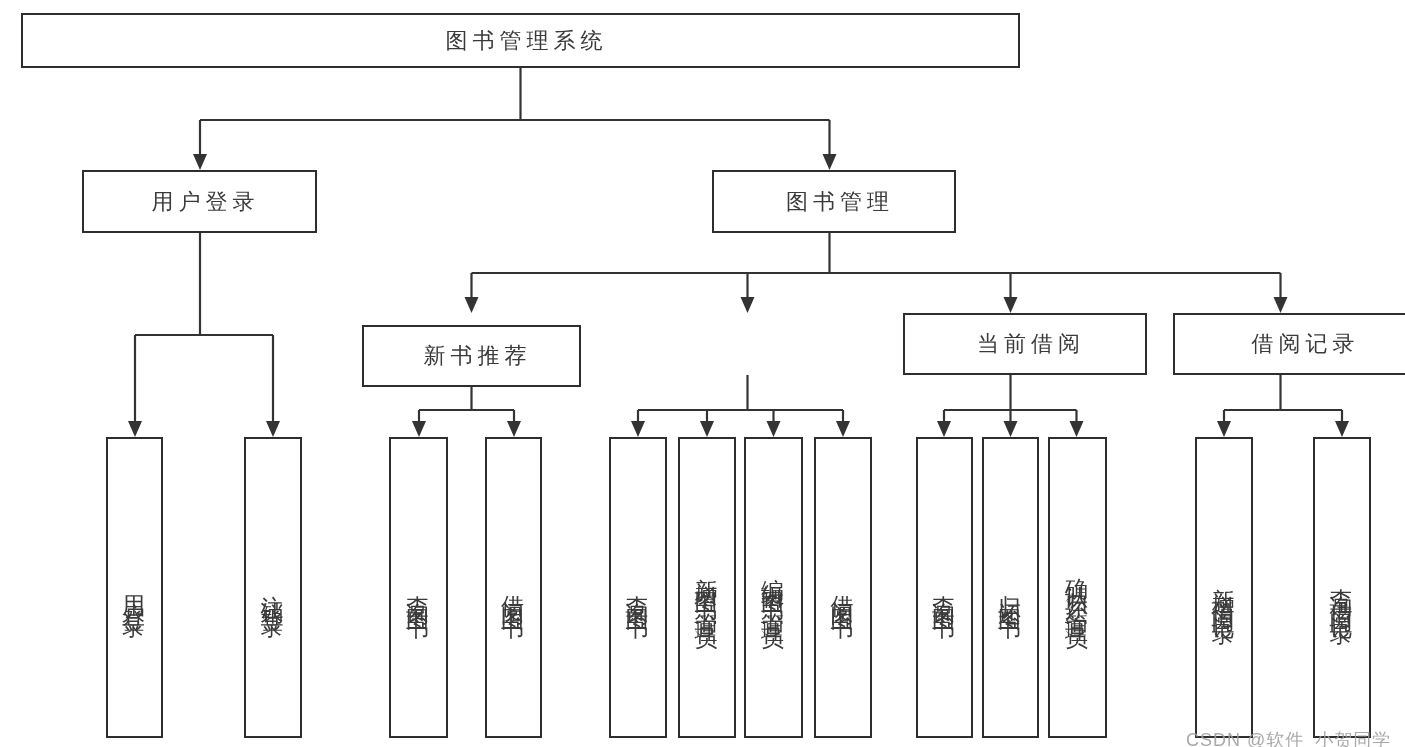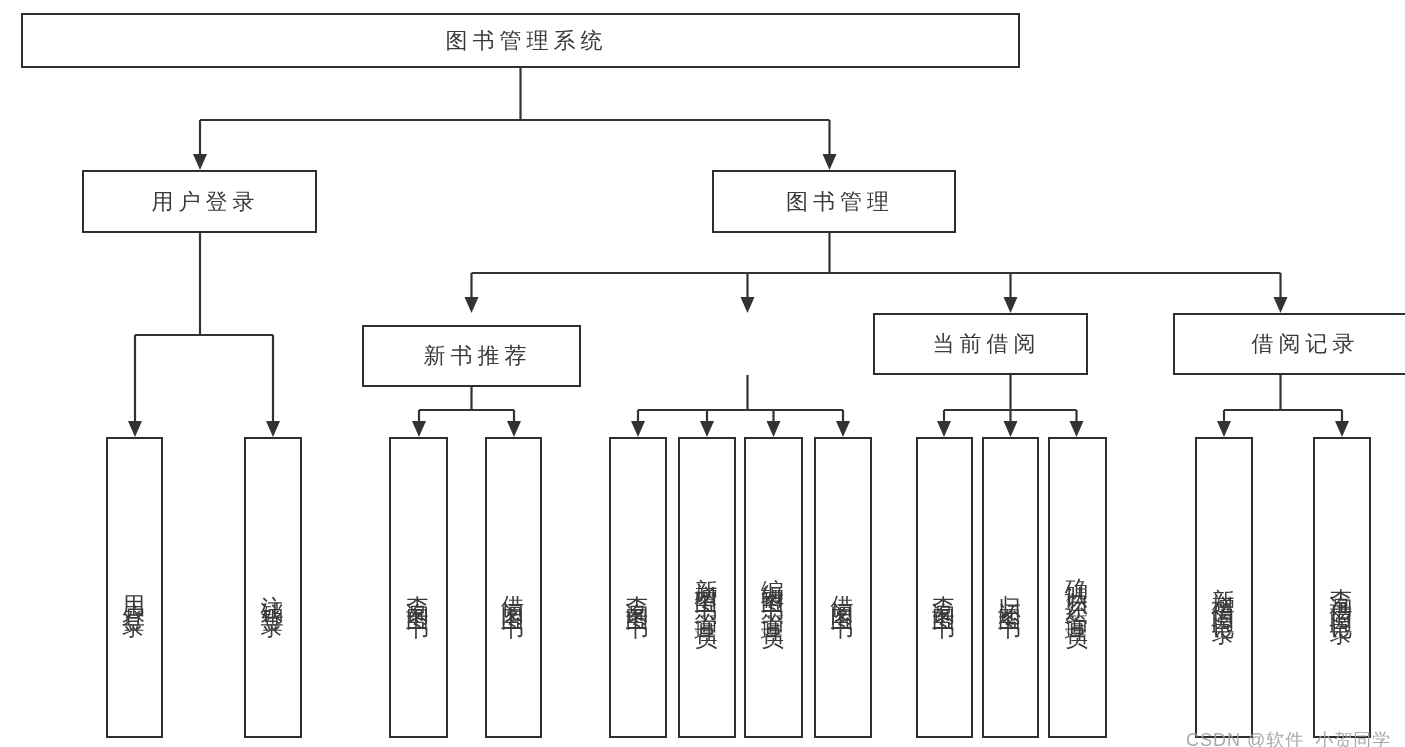--- a/index.html
+++ b/index.html
@@ -93,21 +93,21 @@
       <polygon points="1335,421 1349,421 1342,437" stroke="none"></polygon>
     </g>
   </svg>
 
   <div class="box h" style="left:21px;top:13px;width:999px;height:55px;">图书管理系统</div>
 
   <div class="box h" style="left:82px;top:170px;width:235px;height:63px;">用户登录</div>
   <div class="box h" style="left:712px;top:170px;width:244px;height:63px;">图书管理</div>
 
   <div class="box h" style="left:362px;top:313px;width:219px;height:62px;margin-top:12px;">新书推荐</div>
-  <div class="box h" style="left:873px;top:313px;width:215px;height:62px;">当前借阅</div>
+  <div class="box h" style="left:903px;top:313px;width:244px;height:62px;">当前借阅</div>
   <div class="box h" style="left:1173px;top:313px;width:253px;height:62px;">借阅记录</div>
 
   <div class="box v" style="left:106px;top:437px;width:57px;height:301px;">用户登录</div>
   <div class="box v" style="left:244px;top:437px;width:58px;height:301px;">注销登录</div>
 
   <div class="box v" style="left:389px;top:437px;width:59px;height:301px;">查询图书</div>
   <div class="box v" style="left:485px;top:437px;width:57px;height:301px;">借阅图书</div>
 
   <div class="box v" style="left:609px;top:437px;width:58px;height:301px;">查询图书</div>
   <div class="box v" style="left:678px;top:437px;width:58px;height:301px;">新增图书（管理员）</div>

